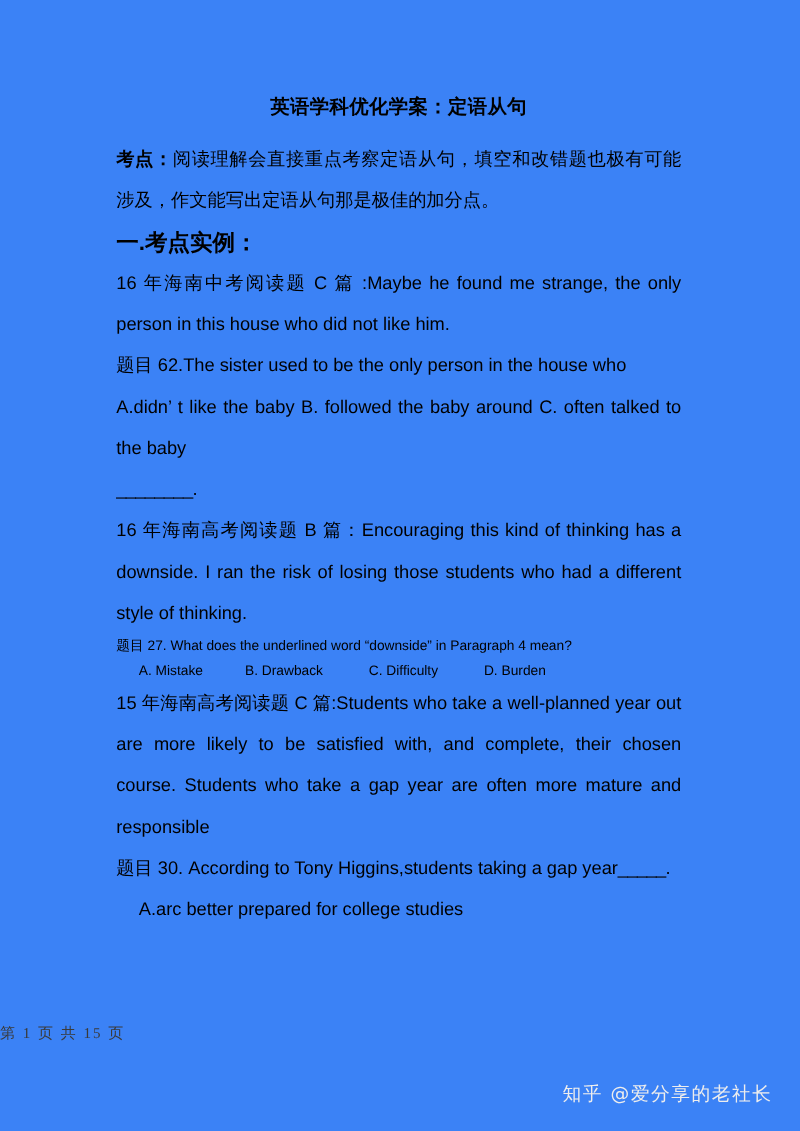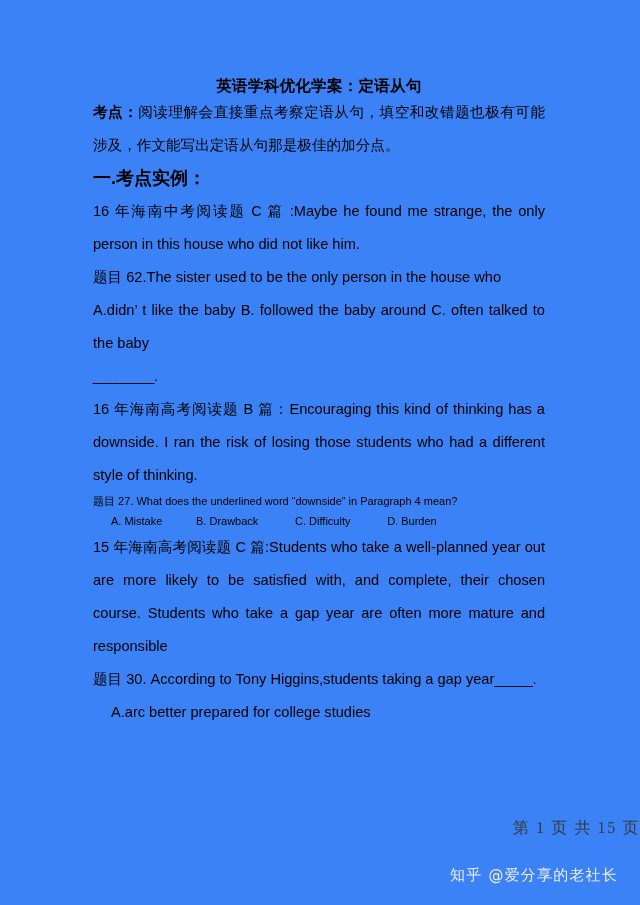--- a/index.html
+++ b/index.html
@@ -46,20 +46,21 @@
   .para {
     font-size: 14.6px;
     line-height: 33px;
     text-align: justify;
     text-justify: inter-word;
     margin: 0;
     padding: 0;
   }
 
   .para-first {
+    margin-top: 16px;
   }
 
   .bold-label {
     font-weight: bold;
   }
 
   .heading-line {
     font-size: 18px;
     line-height: 33px;
     font-weight: bold;
@@ -89,23 +90,23 @@
     display: block;
     text-align: justify;
     text-justify: inter-word;
   }
 
   .footer-page {
     position: absolute;
     left: 0;
     top: 818px;
     width: 640px;
-    text-align: right;
+    text-align: left;
     font-family: "Liberation Serif", "DejaVu Serif", serif;
-    font-size: 16px;
+    font-size: 12px;
     color: #3a3a3a;
     letter-spacing: 1.6px;
   }
 
   .watermark {
     position: absolute;
     right: 22px;
     top: 866px;
     font-size: 15px;
     color: #ededed;

